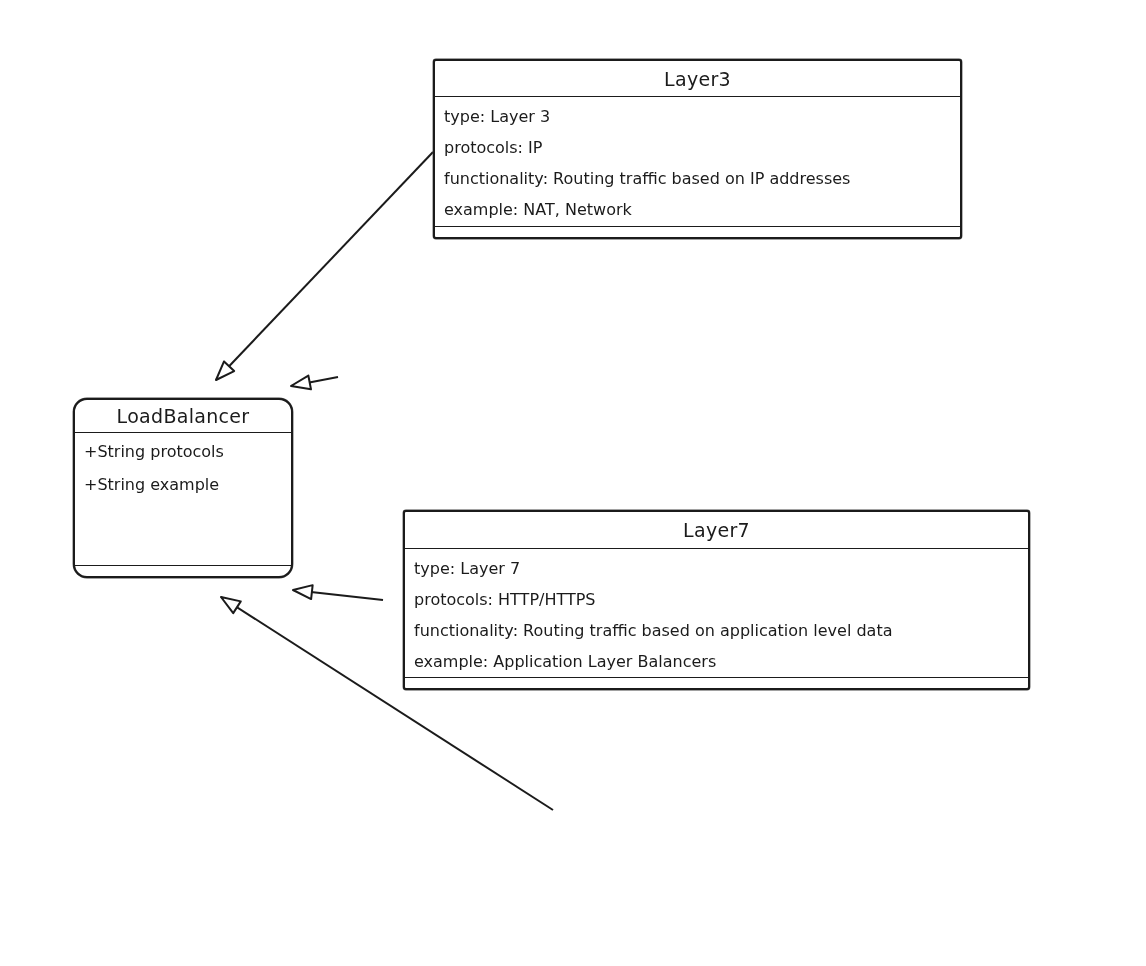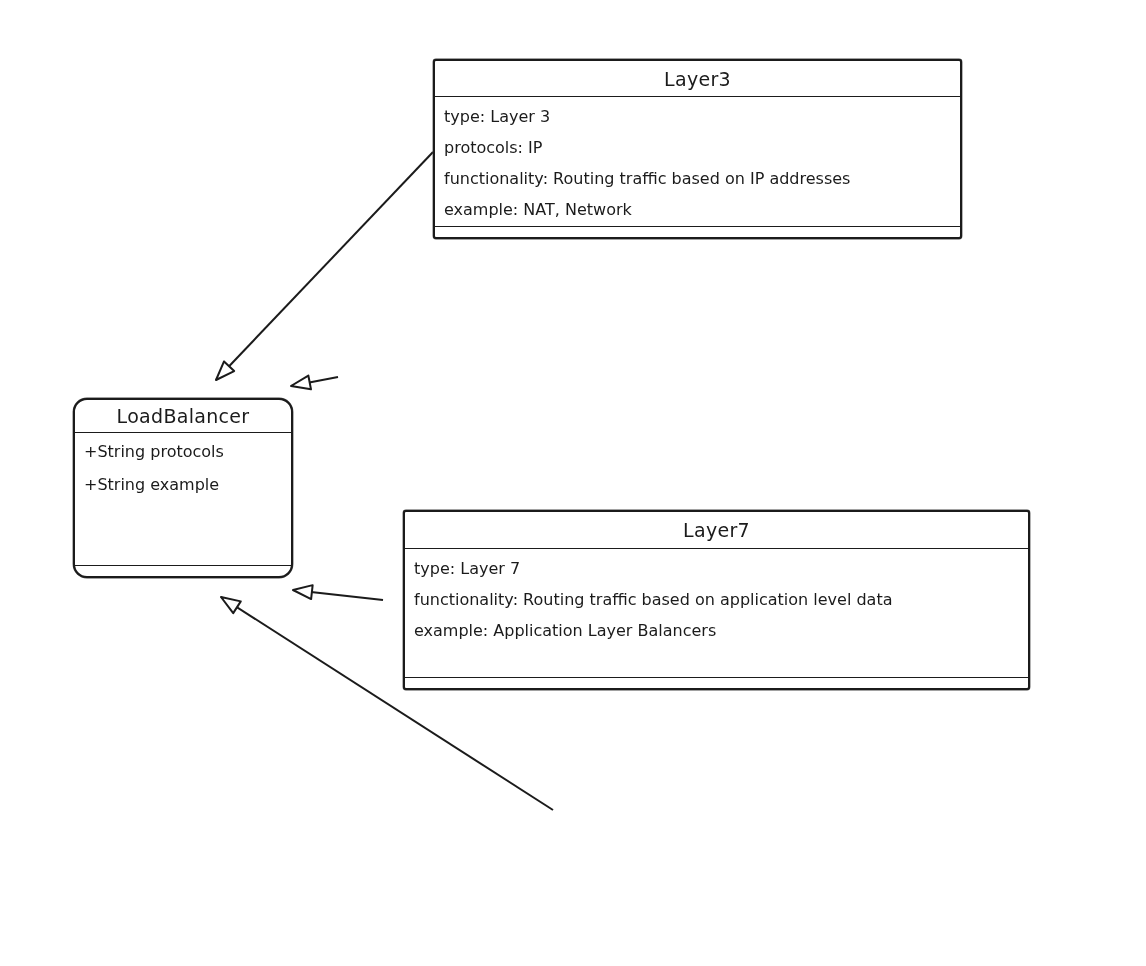--- a/index.html
+++ b/index.html
@@ -79,20 +79,21 @@
       <div class="uml-member">example: NAT, Network</div>
     </div>
     <div class="uml-strip"></div>
   </div>
 
 
   <div class="uml-box" style="left:383px;top:510px;width:627px;height:180px;margin-left:20px;--titleh:37px;--striph:11px;--lh:31px;--padtop:4px;">
     <div class="uml-title">Layer7</div>
     <div class="uml-members">
       <div class="uml-member">type: Layer 7</div>
+      <div class="uml-member">protocols: HTTP/HTTPS</div>
       <div class="uml-member">functionality: Routing traffic based on application level data</div>
       <div class="uml-member">example: Application Layer Balancers</div>
     </div>
     <div class="uml-strip"></div>
   </div>
 
   <div class="uml-box" style="left:73px;top:398px;width:220px;height:180px;border-radius:14px;--titleh:33px;--striph:11px;--lh:33px;--padtop:2px;">
     <div class="uml-title">LoadBalancer</div>
     <div class="uml-members">
       <div class="uml-member">+String protocols</div>

